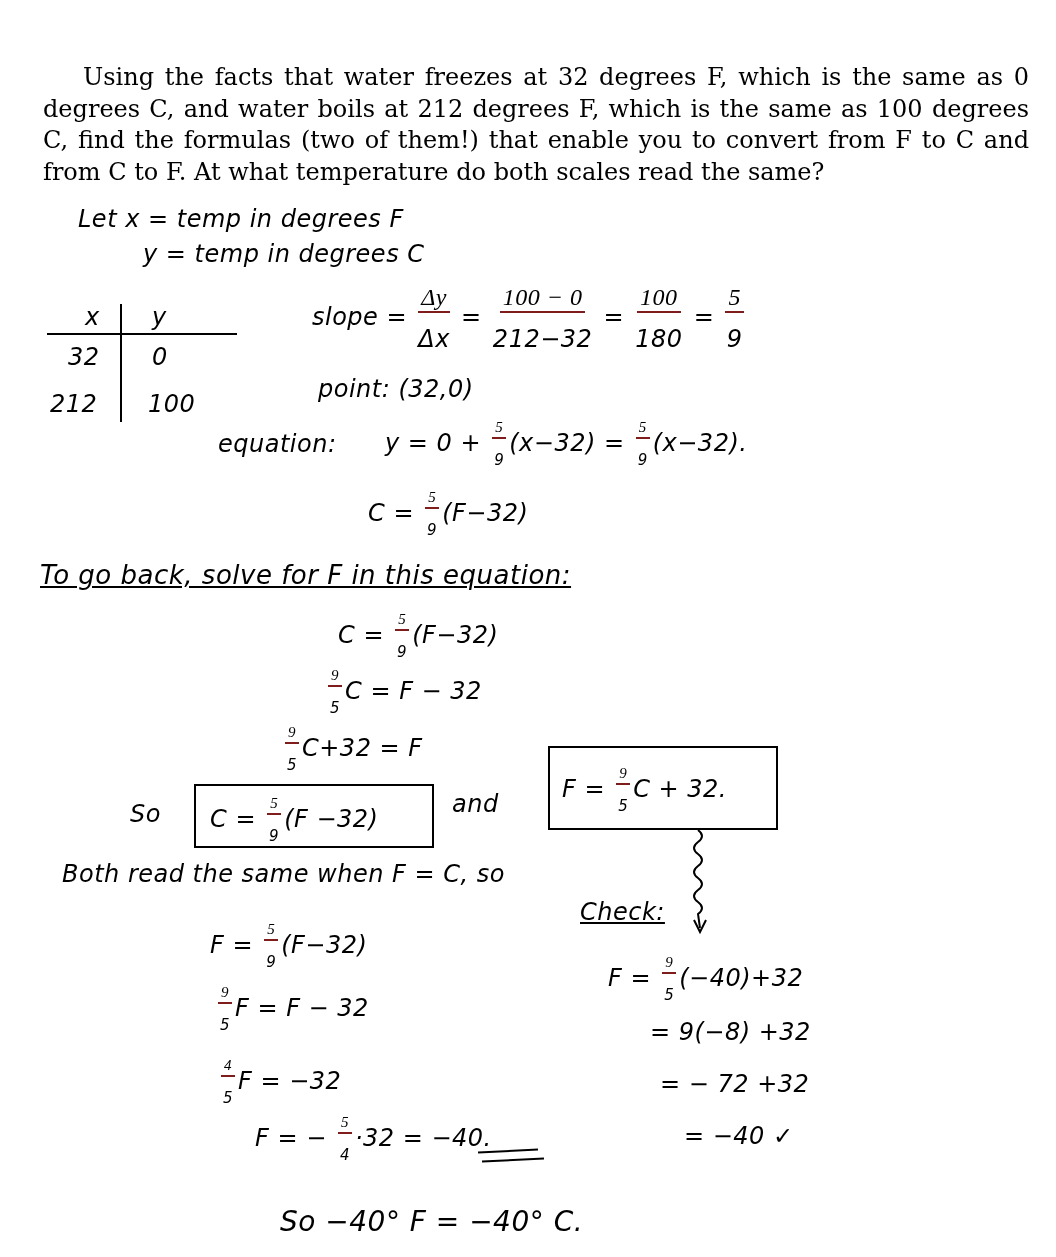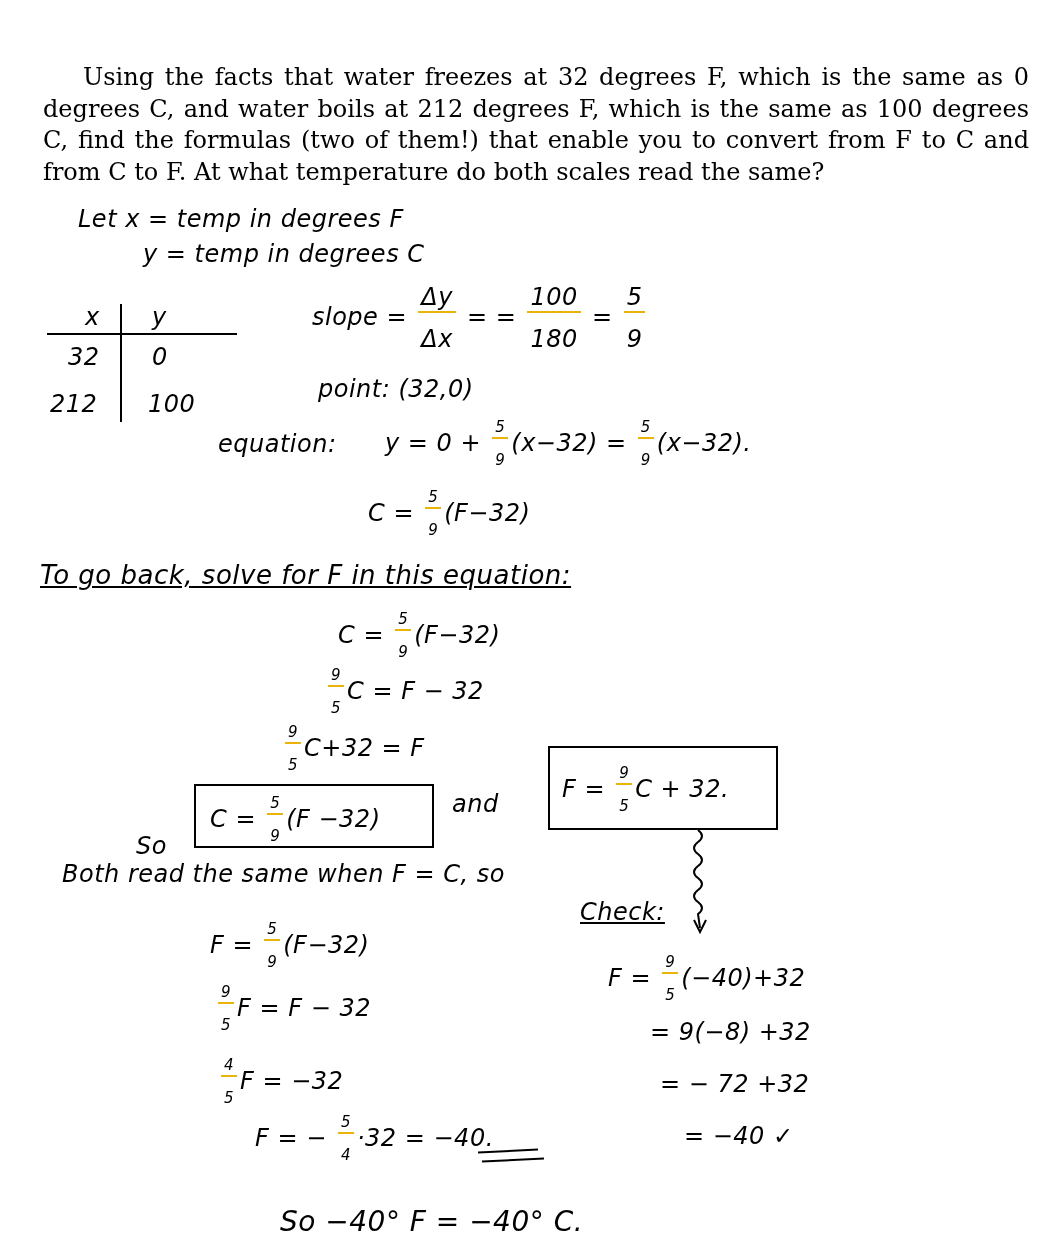--- a/index.html
+++ b/index.html
@@ -4,21 +4,21 @@
 <style>
   html, body { margin:0; padding:0; background:#ffffff; }
   body { width:1056px; height:1257px; position:relative; overflow:hidden; color:#000; }
   .problem {
     position:absolute; left:43px; top:62px; width:986px;
     font-family:"DejaVu Serif", serif; font-size:24px; line-height:31.5px;
     text-align:justify; text-indent:40px;
   }
   .hw { position:absolute; font-family:"DejaVu Sans", sans-serif; font-size:24px; white-space:nowrap; font-style:italic; letter-spacing:0.5px; }
   .frac { display:inline-flex; flex-direction:column; align-items:center; vertical-align:middle; line-height:1; margin:0 3px; }
-  .frac .num { border-bottom:2px solid #eab308; padding:0 3px 2px; }
+  .frac .num { border-bottom:2px solid #7f1d1d; padding:0 3px 2px;font-family:Liberation Serif, serif; }
   .frac .den { padding-top:14px; }
   .frac.small { font-size:15px; }
   .box { position:absolute; border:2px solid #000; }
   .table-hline { position:absolute; background:#000; height:2px; }
   .table-vline { position:absolute; background:#000; width:2px; }
   .squiggle { position:absolute; }
   .underline2 { position:absolute; background:#000; height:2px; }
 </style>
 </head>
 <body>
@@ -39,20 +39,24 @@
   <div class="hw" style="left:148px; top:390px;">100</div>
 </div>
 
 <div class="hw" style="left:312px; top:285px;">
   <span>slope =</span>
   <span class="frac">
       <span class="num">Δy</span>
       <span class="den">Δx</span>
     </span>
   =
+  <span class="frac">
+      <span class="num">100 − 0</span>
+      <span class="den">212−32</span>
+    </span>
   =
   <span class="frac">
       <span class="num">100</span>
       <span class="den">180</span>
     </span>
   =
   <span class="frac">
       <span class="num">5</span>
       <span class="den">9</span>
     </span>
@@ -96,21 +100,21 @@
       <span class="den">5</span>
     </span><span>C = F − 32</span>
 </div>
 <div class="hw" style="left:282px; top:725px;">
   <span class="frac small">
       <span class="num">9</span>
       <span class="den">5</span>
     </span><span>C+32 = F</span>
 </div>
 
-<div class="hw" style="left:136px; top:800px;margin-top:32px;">So</div>
+<div class="hw" style="left:130px; top:800px;">So</div>
 <div class="box" style="left:194px; top:784px; width:236px; height:60px;">
   <div class="hw" style="left:14px; top:10px;">
     <span>C =</span>
     <span class="frac small">
         <span class="num">5</span>
         <span class="den">9</span>
       </span><span>(F −32)</span>
   </div>
 </div>
 <div class="hw" style="left:452px; top:790px;">and</div>

